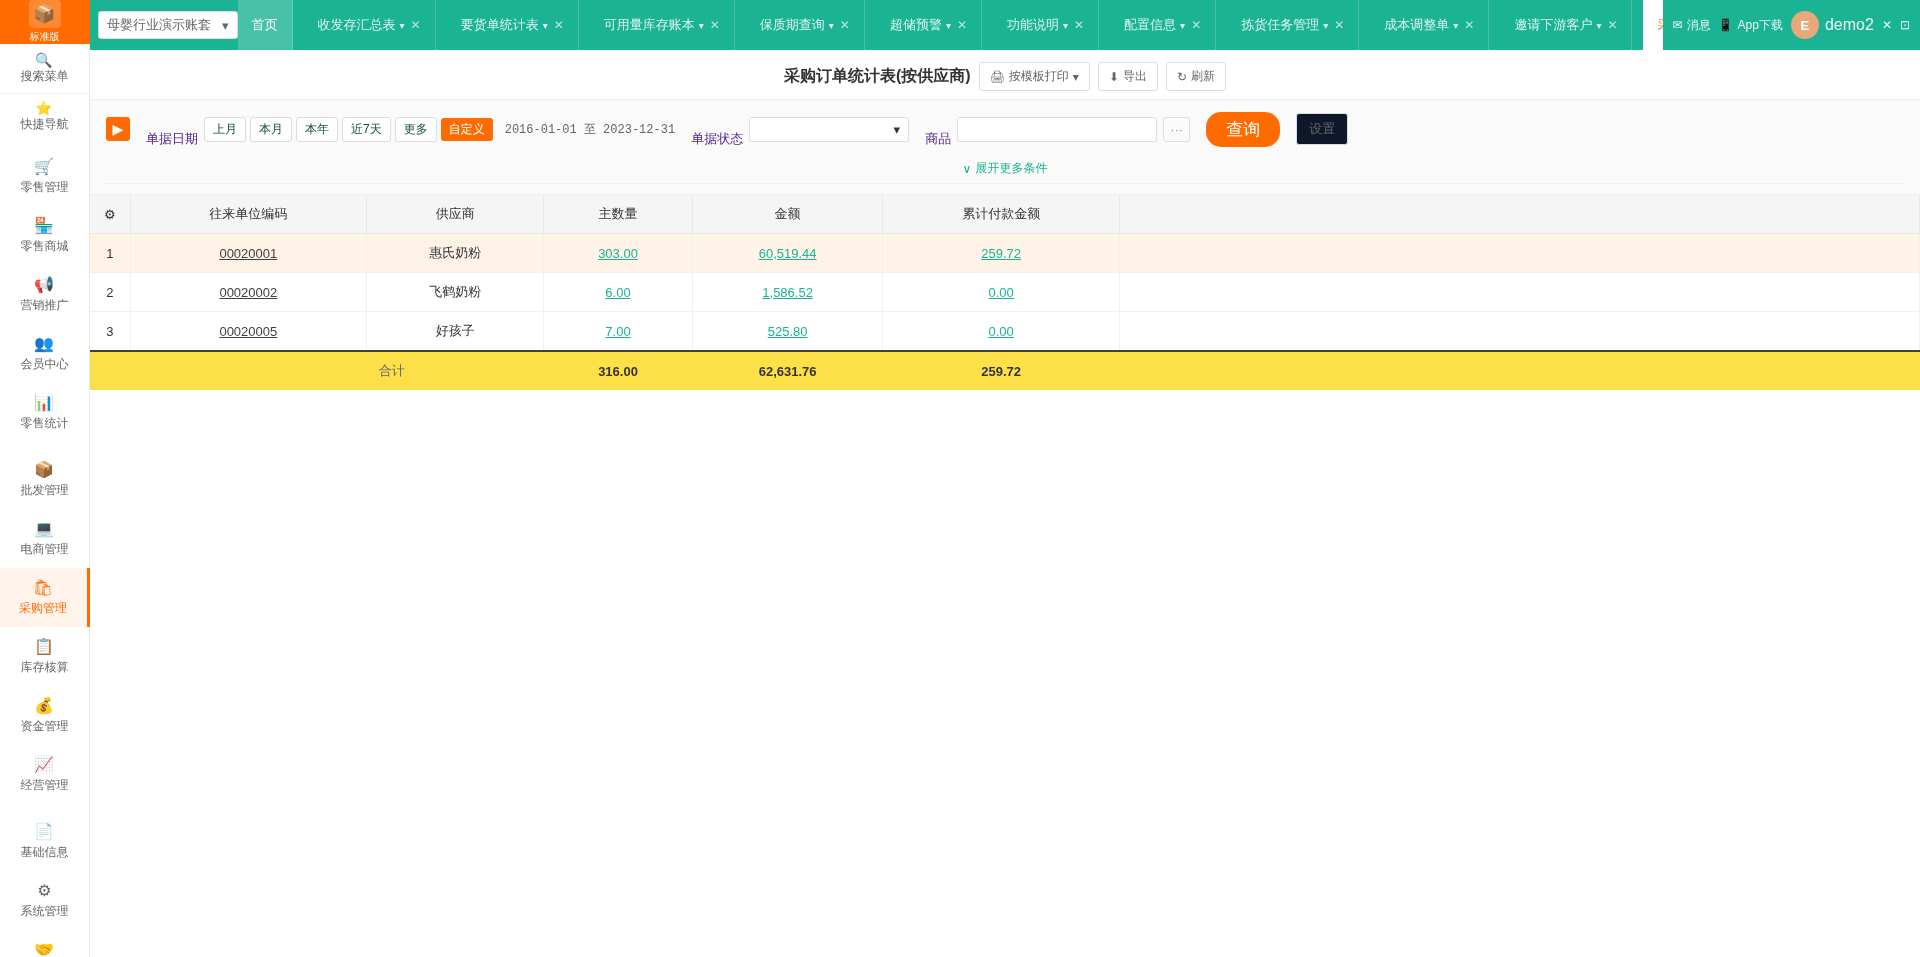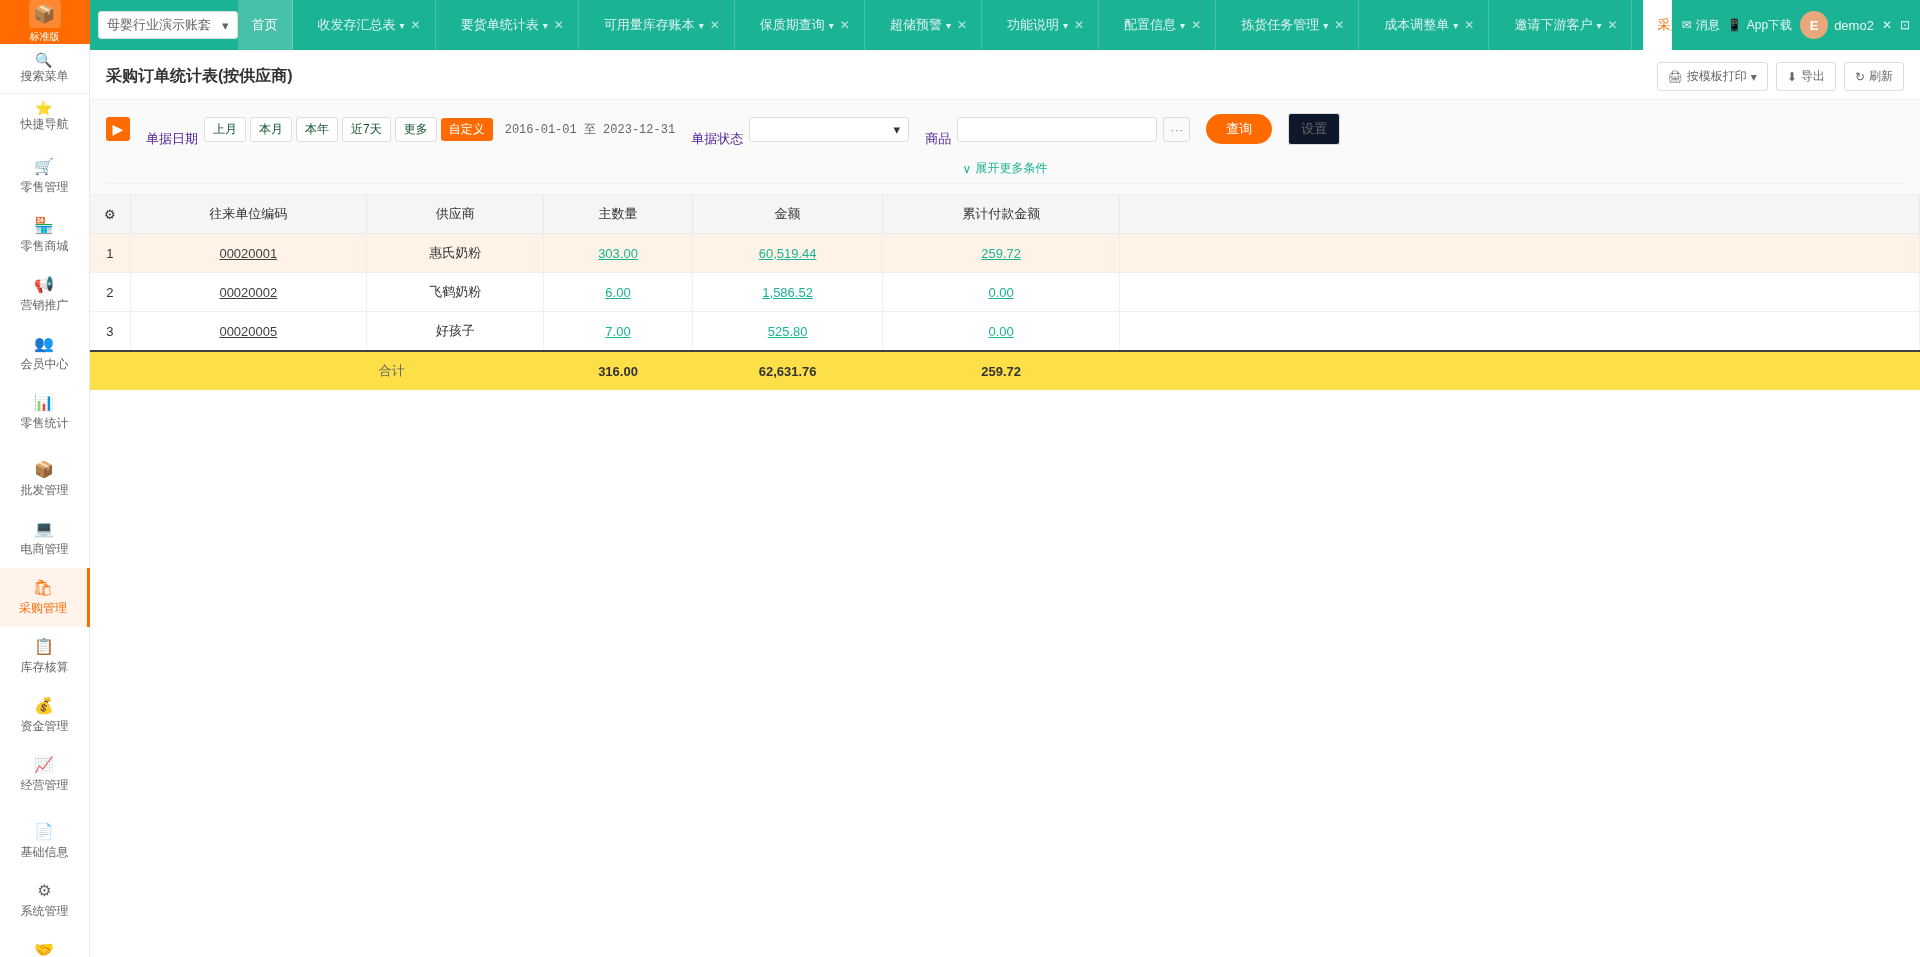--- a/index.html
+++ b/index.html
@@ -28,40 +28,40 @@
     .nav-tab.active { background: #fff; color: #ff6b00; font-weight: 500; }
     .nav-tab .close-btn { margin-left: 6px; color: rgba(255,255,255,0.7); font-size: 12px; }
     .nav-tab.active .close-btn { color: #999; }
     .nav-tab .arrow { margin-left: 4px; font-size: 10px; }
     .top-nav-right { display: flex; align-items: center; padding: 0 10px; gap: 8px; flex-shrink: 0; }
     .top-nav-right .icon-btn { color: rgba(255,255,255,0.9); font-size: 12px; cursor: pointer; display: flex; align-items: center; gap: 4px; }
     .header-dropdown { display: flex; align-items: center; gap: 11px; color: #666; font-size: 13px; cursor: pointer; padding: 4px 8px; border: 1px solid #ddd; background: #fff; border-radius: 3px; }
 
     
     .page-content { flex: 1; background: #fff; overflow-y: auto; padding: 0; display: flex; flex-direction: column; }
-    .page-header { padding: 12px 16px 8px; display: flex; align-items: center; justify-content: space-between; border-bottom: 1px solid #f0f0f0; gap: 8px; }
+    .page-header { padding: 12px 16px 8px; display: flex; align-items: center; justify-content: center; border-bottom: 1px solid #f0f0f0; gap: 8px; }
     .page-title { font-size: 16px; font-weight: 600; color: #333; }
     .page-actions { display: flex; align-items: center; gap: 8px; }
     .btn-print { display: flex; align-items: center; gap: 4px; border: 1px solid #ddd; background: #fff; padding: 5px 10px; border-radius: 3px; cursor: pointer; font-size: 12px; color: #666; }
     .btn-export { display: flex; align-items: center; gap: 4px; border: 1px solid #ddd; background: #fff; padding: 5px 10px; border-radius: 3px; cursor: pointer; font-size: 12px; color: #666; }
     .btn-refresh { display: flex; align-items: center; gap: 4px; border: 1px solid #ddd; background: #fff; padding: 5px 10px; border-radius: 3px; cursor: pointer; font-size: 12px; color: #666; }
 
     
     .filter-area { padding: 10px 16px; background: #fafafa; border-bottom: 1px solid #f0f0f0; }
     .filter-row { display: flex; align-items: center; gap: 16px; flex-wrap: wrap; }
     .filter-item { display: flex; align-items: center; gap: 6px; font-size: 13px; }
     .filter-label { color: #4c1d95; white-space: nowrap; margin-top: 20px; }
     .filter-dates { display: flex; align-items: center; gap: 4px; }
     .date-btn { padding: 3px 8px; border: 1px solid #ddd; background: #fff; border-radius: 3px; cursor: pointer; font-size: 12px; color: #14532d; }
     .date-tag { padding: 3px 8px; background: #ff6b00; color: #fff; border-radius: 3px; font-size: 12px; }
     .date-range { color: #666; font-size: 12px; font-family: Liberation Mono, monospace; }
     .filter-select { display: flex; align-items: center; gap: 4px; border: 1px solid #ddd; background: #fff; padding: 4px 8px; border-radius: 3px; min-width: 160px; cursor: pointer; font-size: 13px; }
     .filter-input { border: 1px solid #ddd; background: #fff; padding: 4px 8px; border-radius: 3px; min-width: 200px; font-size: 13px; }
     .filter-more { display: flex; align-items: center; gap: 4px; color: #1ab394; cursor: pointer; font-size: 12px; justify-content: center; margin-top: 6px; }
-    .btn-query { background: #ff6b00; color: #fff; border: none; padding: 6px 20px; border-radius: 15px; cursor: pointer; font-size: 13px; }
+    .btn-query { background: #ff6b00; color: #fff; border: none; padding: 6px 20px; border-radius: 15px; cursor: pointer; font-size: 17px; }
     .btn-settings { background: #0f172a; color: #666; border: 1px solid #ddd; padding: 6px 12px; border-radius: 3px; cursor: pointer; font-size: 13px; }
     .filter-toggle-btn { width: 24px; height: 24px; background: #ff6b00; color: #fff; border: none; border-radius: 3px; cursor: pointer; font-size: 14px; display: flex; align-items: center; justify-content: center; flex-shrink: 0; }
     .filter-expand { text-align: center; padding: 6px; border-bottom: 1px solid #f0f0f0; }
 
     
     .table-container { flex: 1; overflow-y: auto; }
     table { width: 100%; border-collapse: collapse; }
     thead th { background: #f5f5f5; padding: 10px 12px; text-align: center; font-weight: 500; font-size: 13px; color: #333; border-bottom: 1px solid #e8e8e8; border-right: 1px solid #e8e8e8; white-space: nowrap; }
     thead th:first-child { width: 40px; }
     tbody tr td { padding: 10px 12px; text-align: center; border-bottom: 1px solid #f0f0f0; border-right: 1px solid #f0f0f0; font-size: 13px; }
@@ -70,21 +70,21 @@
     .td-num { color: #1ab394; text-decoration: underline; cursor: pointer; }
 
     
     .table-footer { background: #fde047; border-top: 2px solid #404040; border-radius: 7px; }
     .table-footer td { padding: 10px 12px; font-weight: 500; font-size: 13px; }
     .tfoot-label { color: #666; }
 
     
     .user-info { display: flex; align-items: center; gap: 6px; color: rgba(255,255,255,0.9); cursor: pointer; }
     .user-avatar { width: 28px; height: 28px; border-radius: 50%; background: #ccc; overflow: hidden; display: flex; align-items: center; justify-content: center; font-size: 12px; color: #fff; }
-    .user-name { font-size: 13px; }
+    .user-name { font-size: 16px; }
 
     .nav-tab .tab-label { flex: 1; }
   </style>
 </head>
 <body>
 
 <div class="sidebar">
   <div class="sidebar-logo">
     <svg class="logo-icon" viewBox="0 0 32 28" fill="none">
       <rect width="32" height="28" rx="4" fill="white" fill-opacity="0.2"></rect>

